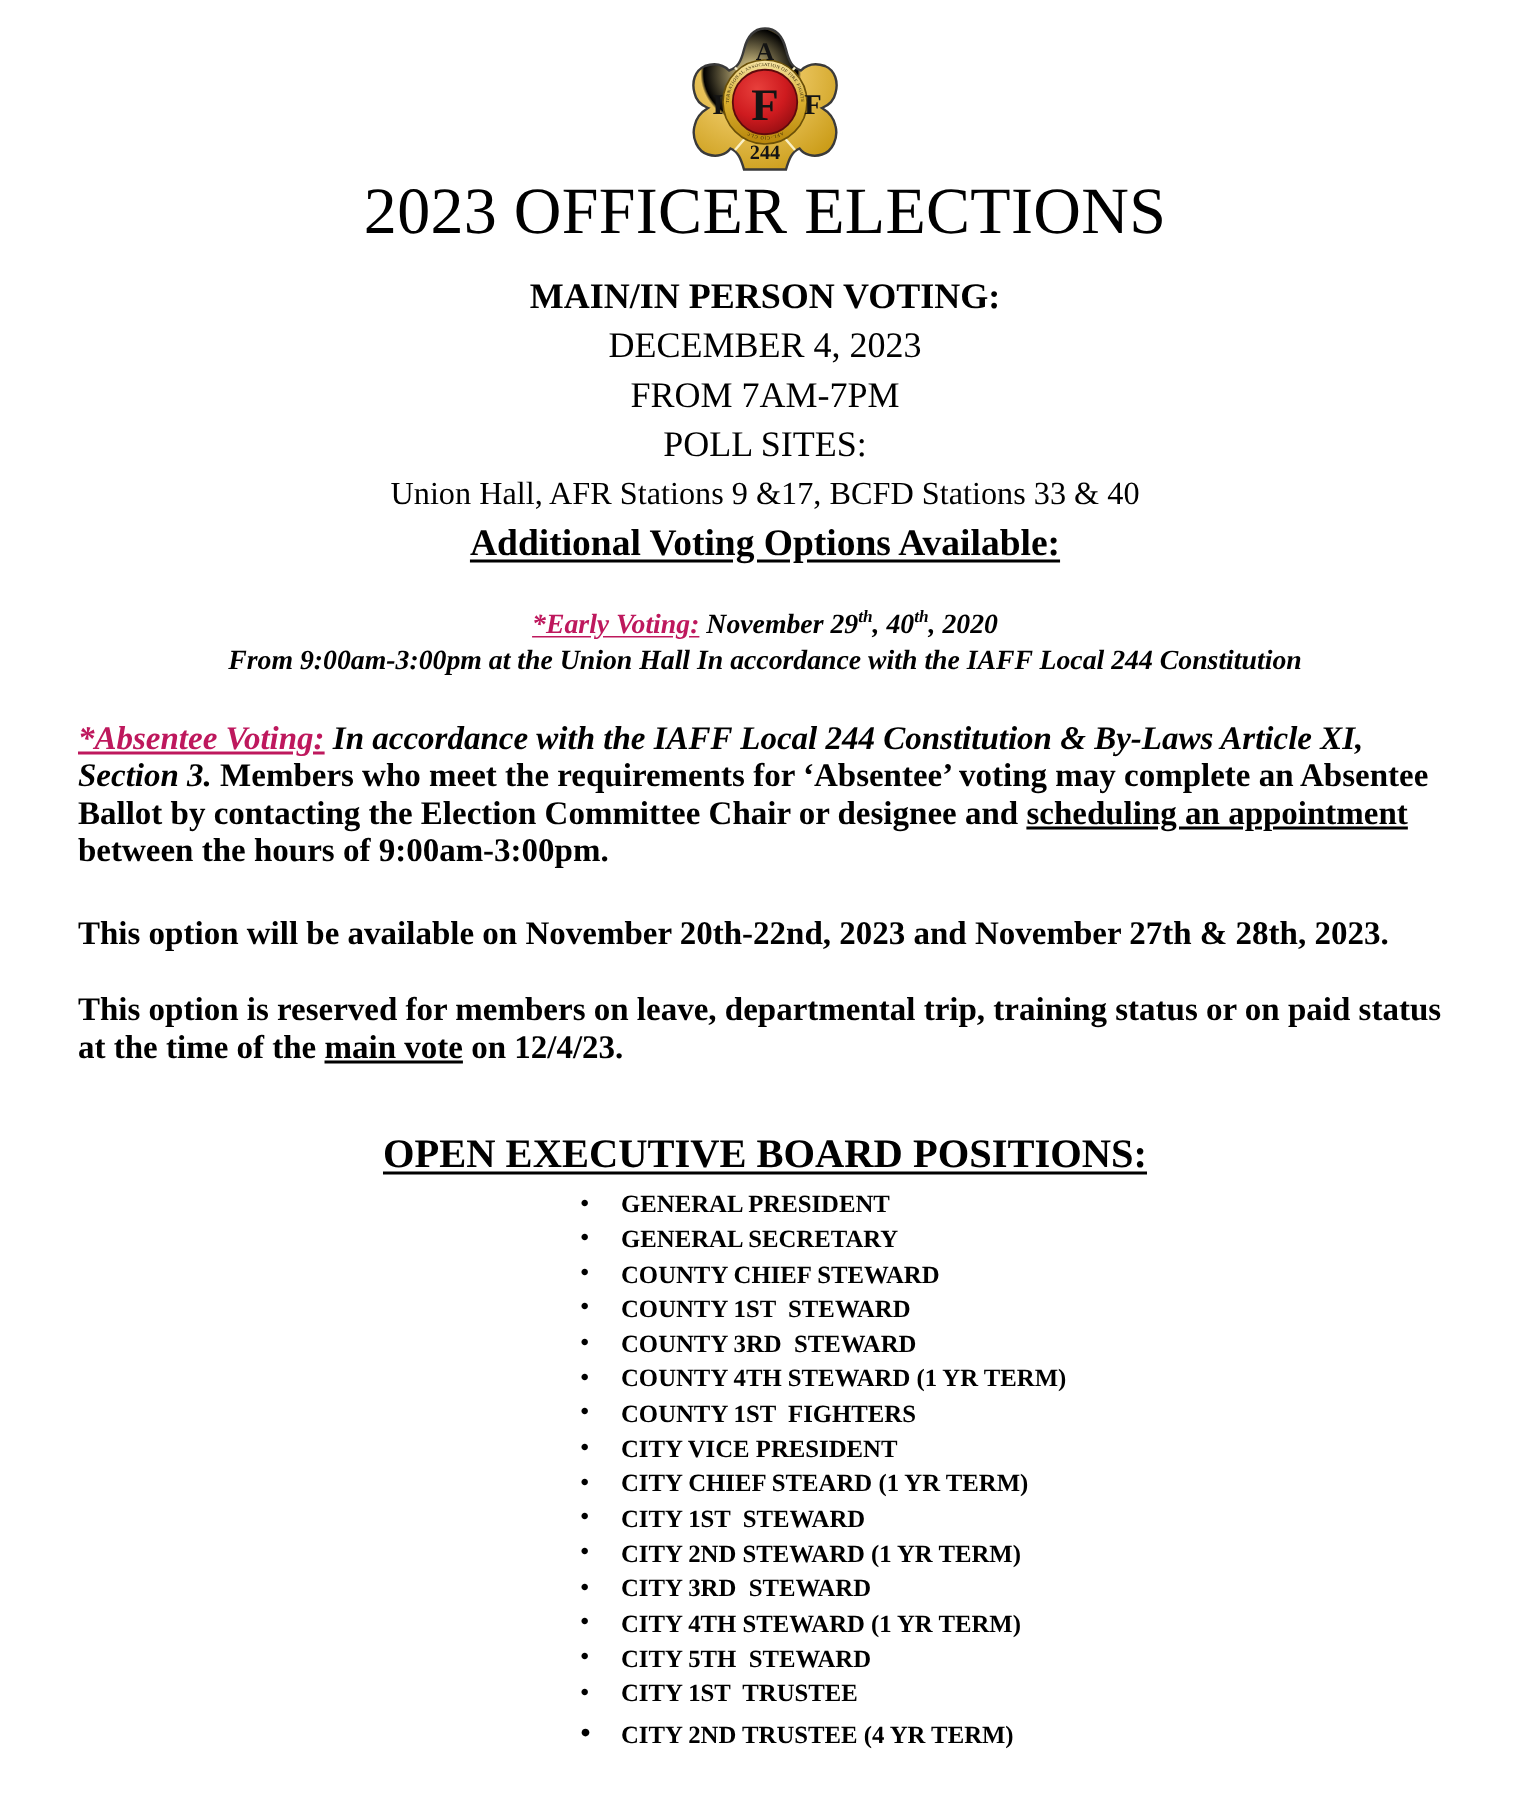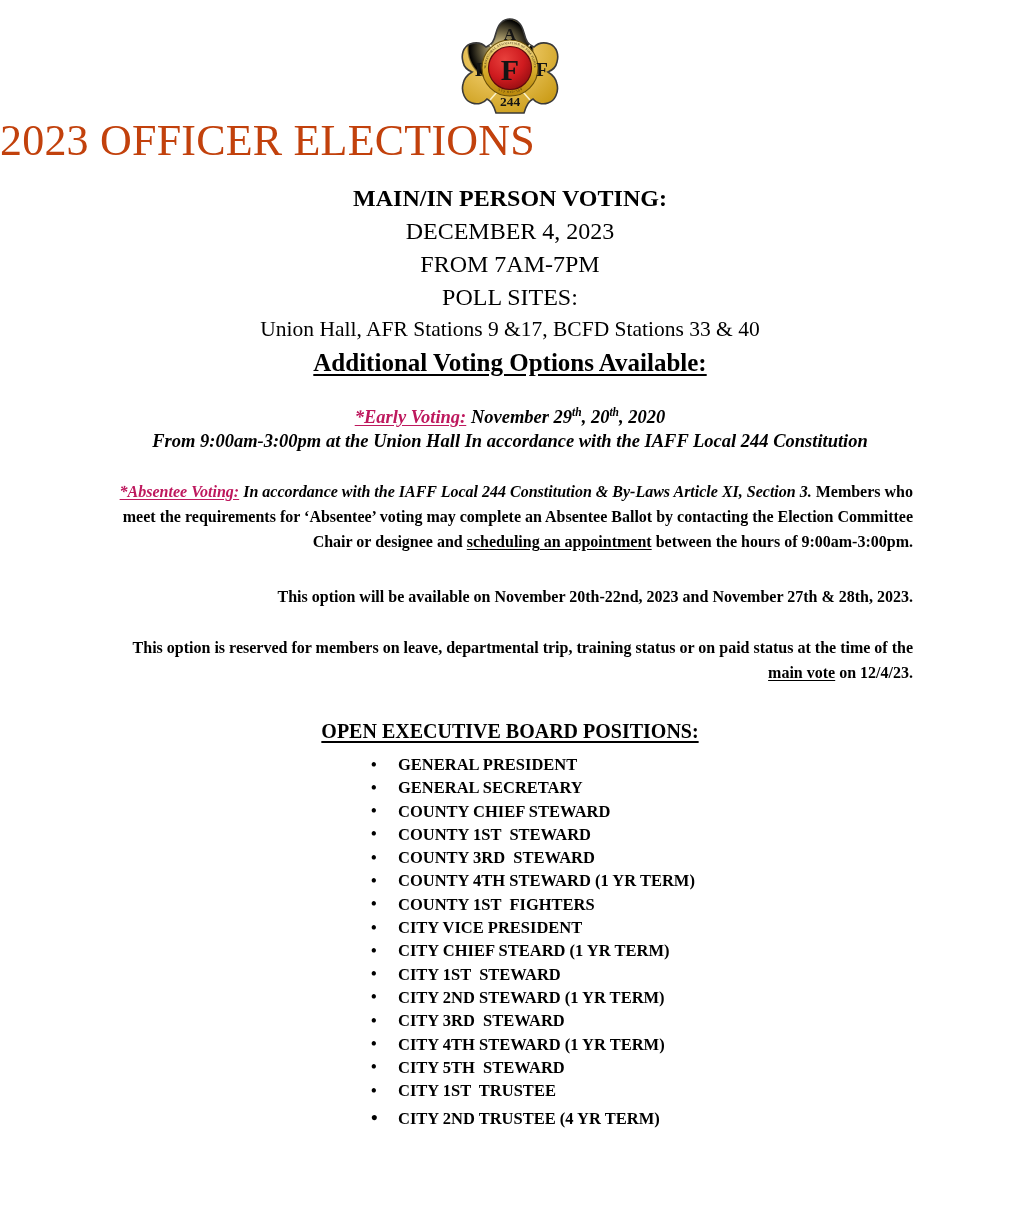--- a/index.html
+++ b/index.html
@@ -34,22 +34,22 @@
     box-sizing: border-box;
   }
   .logo {
     width: 108px;
     height: 100px;
     display: block;
   }
 
   
   .doc-title {
-    text-align: left;
-    color: #c2410c;
+    text-align: center;
+    color: #000000;
     font-size: 44px;
     line-height: 50px;
     font-weight: 400;
     letter-spacing: 0.2px;
     margin: 4px 0 16px 0;
   }
 
   .center-line {
     text-align: center;
     font-size: 24px;
@@ -84,46 +84,46 @@
     font-weight: 700;
     text-decoration: underline;
     text-underline-offset: 2px;
   }
 
   .u { text-decoration: underline; text-underline-offset: 2px; }
   .i { font-style: italic; }
   sup { font-size: 0.62em; vertical-align: super; line-height: 0; }
 
   .para {
-    text-align: right;
-    font-weight: 700;
-    font-size: 16px;
+    text-align: left;
+    font-weight: 700;
+    font-size: 22px;
     line-height: 25px;
-    padding: 0 107px;
+    padding: 0 52px;
     box-sizing: border-box;
   }
 
   .spacer-20 { height: 20px; }
   .spacer-26 { height: 26px; }
   .spacer-30 { height: 30px; }
 
   
   .positions-heading {
     text-align: center;
     font-weight: 700;
-    font-size: 20px;
+    font-size: 27px;
     line-height: 32px;
     text-decoration: underline;
     text-underline-offset: 3px;
-    margin-top: 10px;
+    margin-top: 23px;
   }
 
   .positions-list {
     list-style: none;
-    margin: 6px 0 0 0;
+    margin: 6px 0 0 16px;
     padding: 0;
   }
   .positions-list li {
     position: relative;
     font-weight: 700;
     font-size: 16.5px;
     line-height: 23.3px;
     padding-left: 398px;
     white-space: pre;
   }
@@ -220,21 +220,21 @@
   <div class="center-line bold">MAIN/IN PERSON VOTING:</div>
   <div class="center-line">DECEMBER 4, 2023</div>
   <div class="center-line">FROM 7AM-7PM</div>
   <div class="center-line">POLL SITES:</div>
   <div class="center-line small">Union Hall, AFR Stations 9 &amp;17, BCFD Stations 33 &amp; 40</div>
   <div class="heading-underline">Additional Voting Options Available:</div>
 
   <div class="spacer-26"></div>
 
   <div class="block ital">
-    <span class="red-label">*Early Voting:</span><span> November 29</span><sup>th</sup><span>, 20</span><sup>th</sup><span>, 2020</span>
+    <span class="red-label">*Early Voting:</span><span> November 29</span><sup>th</sup><span>, 40</span><sup>th</sup><span>, 2020</span>
   </div>
   <div class="block ital">From 9:00am-3:00pm at the Union Hall In accordance with the IAFF Local 244 Constitution</div>
 
   <div class="spacer-26"></div>
 
   <div class="para">
     <span class="red-label">*Absentee Voting:</span><span class="i">  In accordance with the IAFF Local 244 Constitution &amp; By-Laws Article XI, Section 3.</span><span> Members who meet the requirements for ‘Absentee’ voting may complete an Absentee Ballot by contacting the Election Committee Chair or designee and </span><span class="u">scheduling an appointment</span><span> between the hours of 9:00am-3:00pm.</span>
   </div>
 
   <div class="spacer-30"></div>

